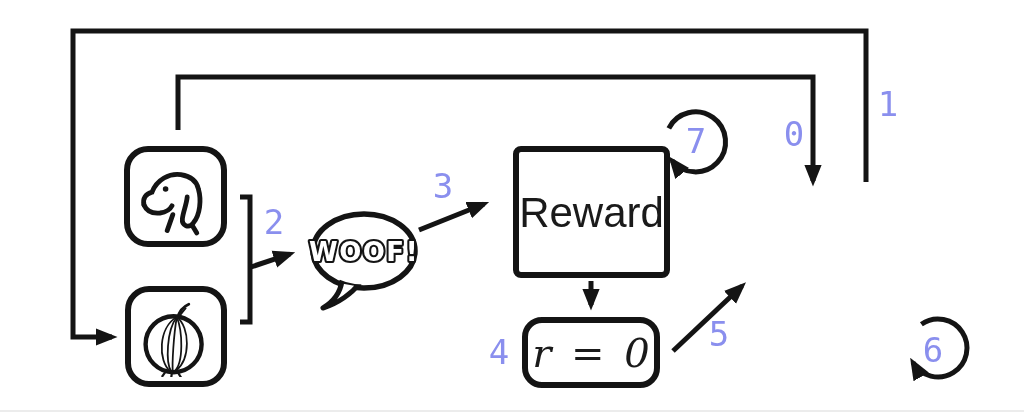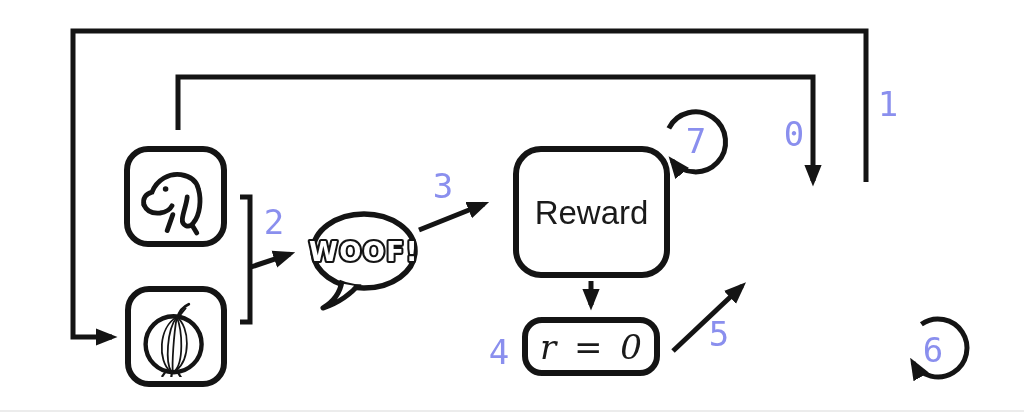--- a/index.html
+++ b/index.html
@@ -5,26 +5,26 @@
   html,body{margin:0;padding:0;background:#ffffff;}
   #canvas{position:relative;width:1024px;height:416px;background:#ffffff;overflow:hidden;
           font-family:"Liberation Sans",sans-serif;}
   #wires{position:absolute;left:0;top:0;width:1024px;height:416px;z-index:2;pointer-events:none;}
   .box{position:absolute;box-sizing:border-box;border:6px solid #141414;border-radius:24px;
        background:#ffffff;display:flex;flex-direction:column;align-items:center;justify-content:center;
        z-index:1;color:#1a1a1a;text-align:center;}
   .box .ln{display:block;}
   #dog-box{left:124px;top:146px;width:103px;height:101px;}
   #onion-box{left:125px;top:286px;width:102px;height:101px;}
-  #decoder-box{left:513px;top:146px;width:157px;height:132px;border-radius:28px;
-               font-size:33px;line-height:47px;}
+  #decoder-box{left:513px;top:146px;width:157px;height:132px;border-radius:8px;
+               font-size:42px;line-height:47px;}
   #policy-box{left:762px;top:195px;width:160px;height:145px;border-radius:22px;
               font-size:37px;line-height:56px;}
-  #r0-box{left:522px;top:317px;width:138px;height:59px;border-radius:20px;
-          font-family:"DejaVu Serif",serif;font-style:italic;font-size:34px;word-spacing:7px;}
+  #r0-box{left:522px;top:317px;width:138px;height:71px;border-radius:20px;
+          font-family:"DejaVu Serif",serif;font-style:italic;font-size:40px;word-spacing:7px;}
   .num{position:absolute;z-index:3;font-family:"DejaVu Sans Mono",monospace;font-size:34px;
        color:#8a8fee;transform:translate(-50%,-50%);line-height:1;}
   #n0{left:794px;top:134px;} #n1{left:888px;top:104px;} #n2{left:274px;top:222px;}
   #n3{left:443px;top:186px;} #n4{left:499px;top:352px;} #n5{left:719px;top:334px;}
   #n6{left:933px;top:350px;} #n7{left:696px;top:141px;}
   #bubble-text{font-family:"DejaVu Sans",sans-serif;font-weight:bold;font-size:26px;
                letter-spacing:1.5px;}
   .edge-line{stroke:#141414;stroke-width:5;fill:none;stroke-linejoin:miter;}
   .icon{display:block;}
   #bottom-rule{position:absolute;left:0;top:410px;width:1024px;height:2px;background:#ececec;z-index:0;}

